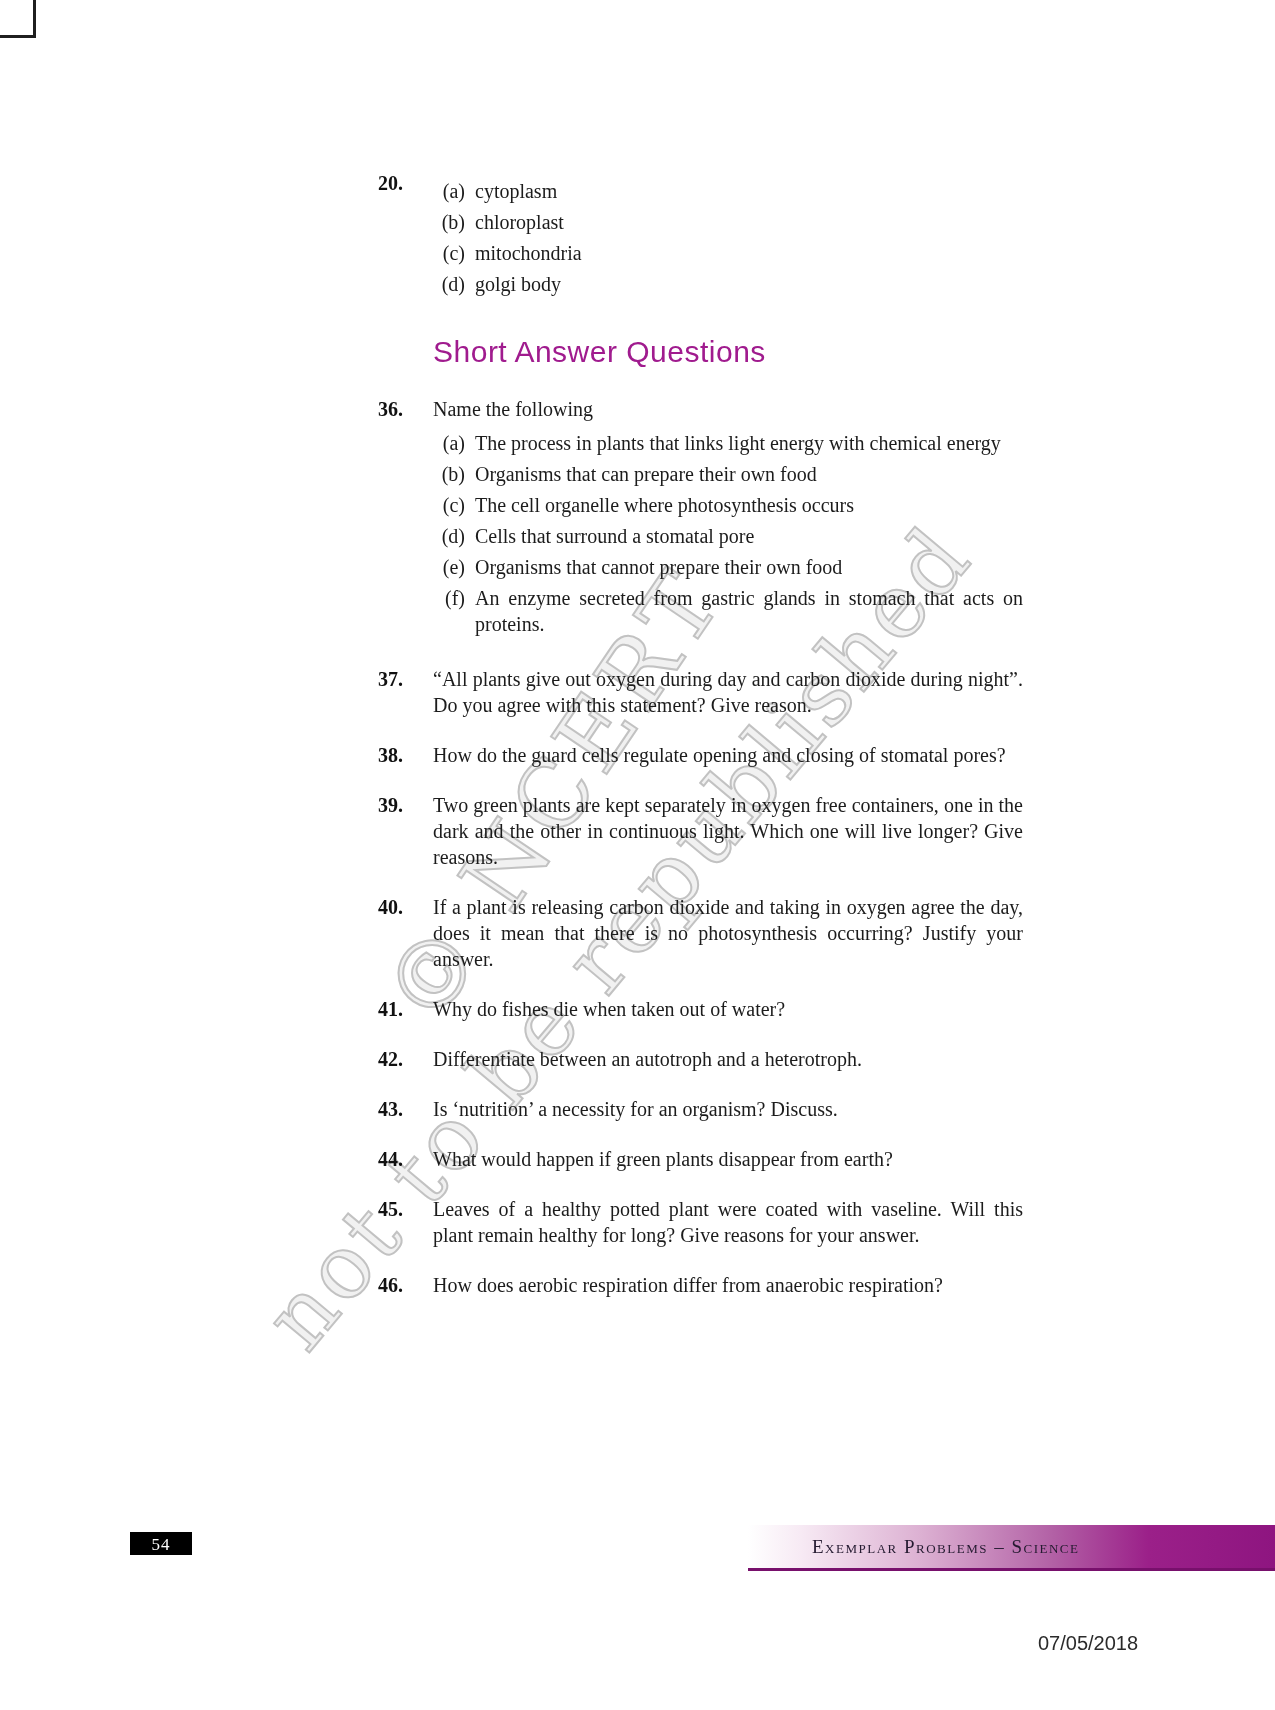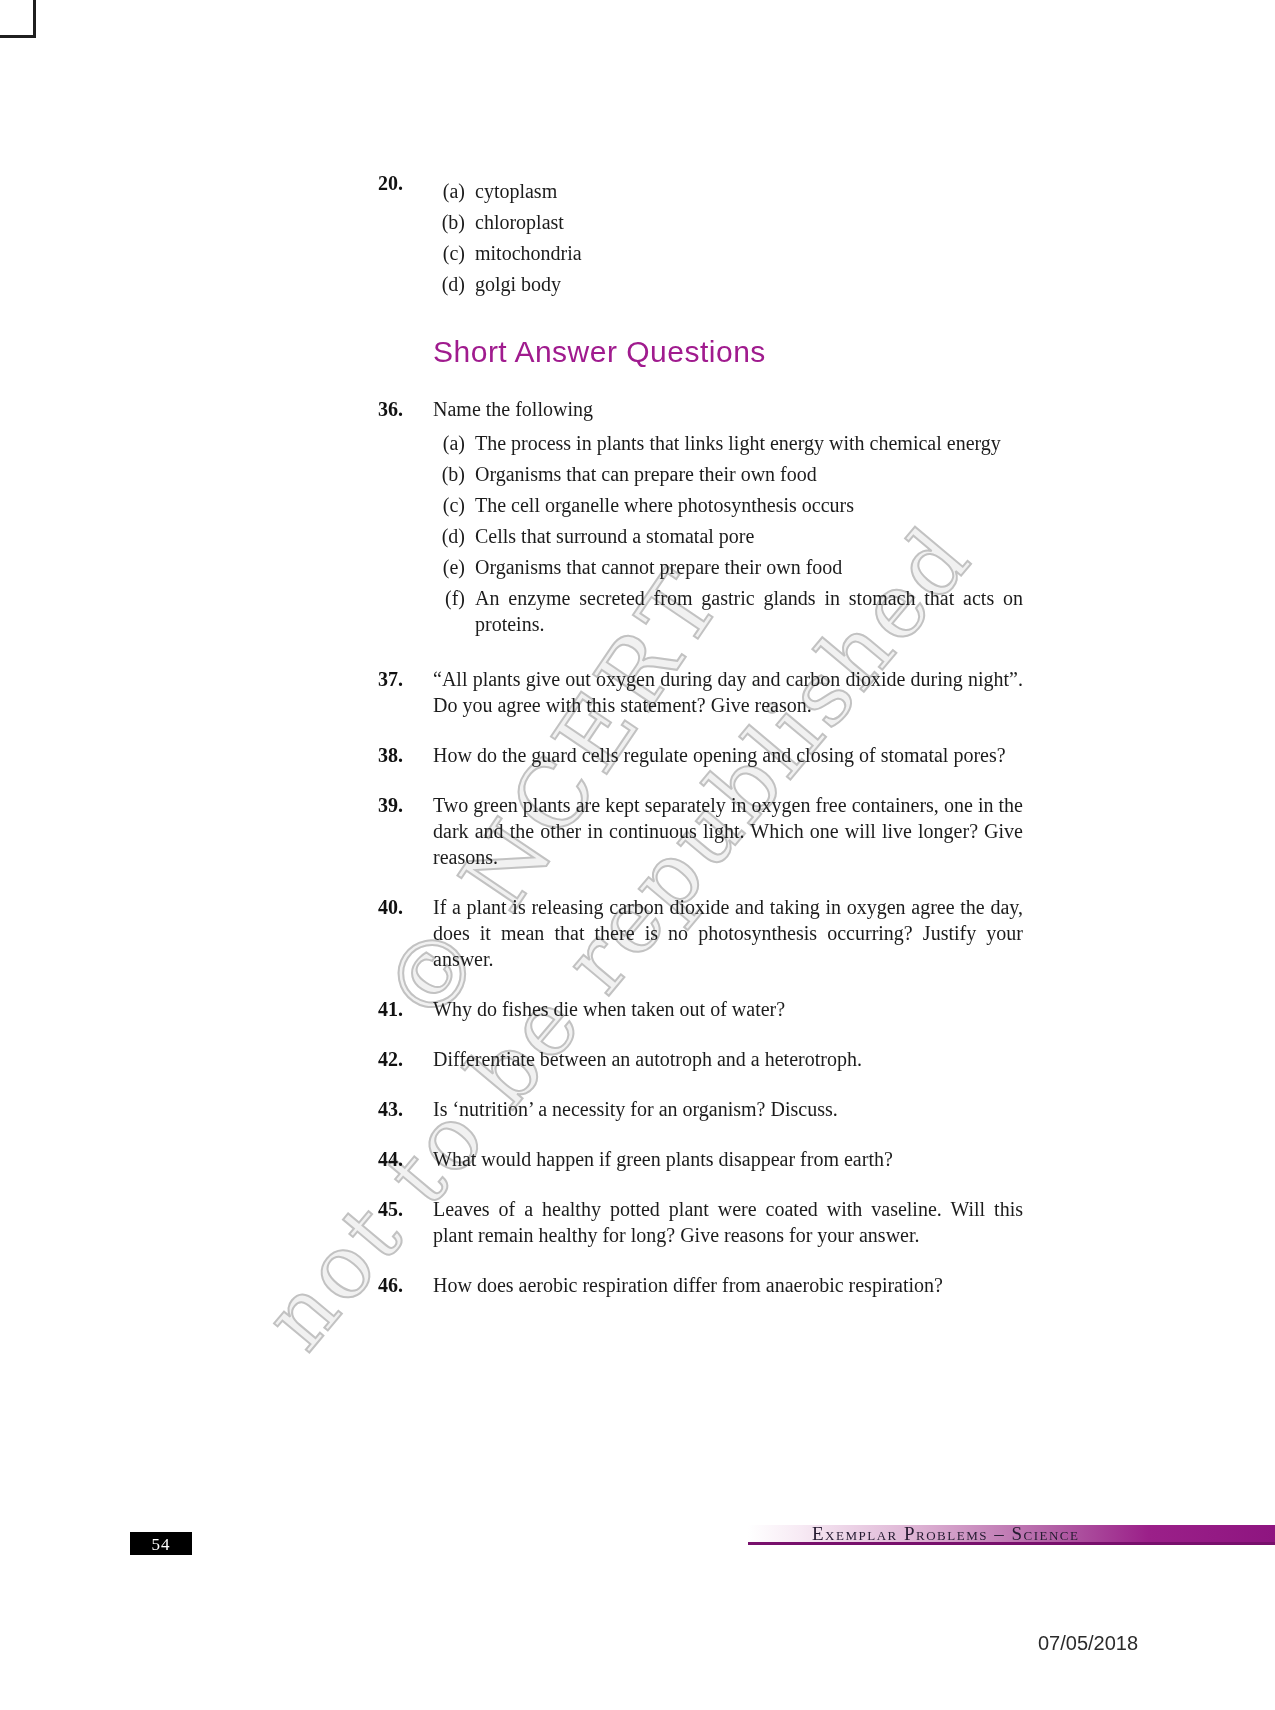--- a/index.html
+++ b/index.html
@@ -46,21 +46,21 @@
   }
 
   
   .pagenum-box {
     position:absolute; left:130px; top:1532px; width:62px; height:23px;
     background:#000000; color:#ffffff; z-index:2;
     display:flex; align-items:flex-end; justify-content:center;
     font-family:"Liberation Serif", serif; font-size:17px; letter-spacing:1px;
   }
   .footer-bar {
-    position:absolute; left:748px; right:0; top:1525px; height:20px; z-index:2;
+    position:absolute; left:748px; right:0; top:1525px; height:46px; z-index:2;
     background:linear-gradient(90deg,#ffffff 0%,#f7eaf4 10%,#dcb0d2 33%,#b260a5 58%,#9b2089 76%,#8e1580 100%);
     border-bottom:3px solid #78106c; box-sizing:border-box;
     display:flex; align-items:center; padding-left:64px;
   }
   .footer-title {
     font-family:"Liberation Serif", serif; font-size:19px;
     font-variant:small-caps; letter-spacing:1.5px; color:#241a30;
   }
   .date-stamp {
     position:absolute; left:1038px; top:1632px; z-index:2;

